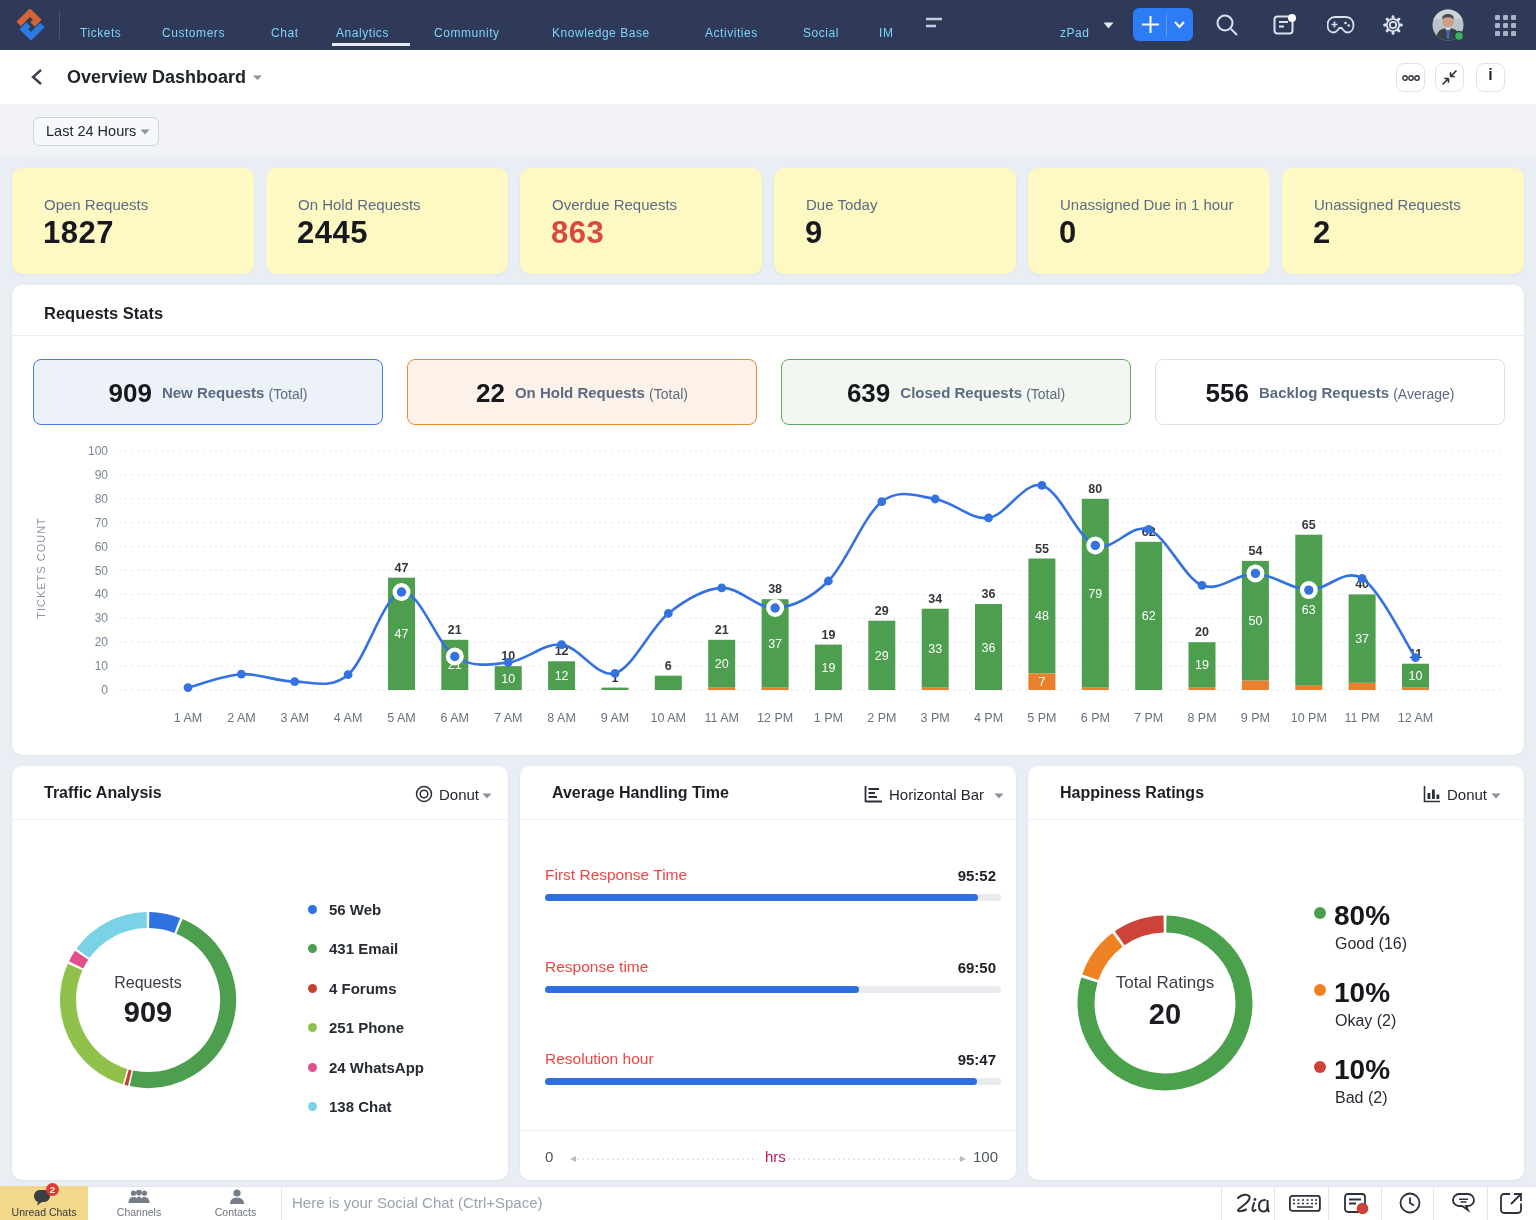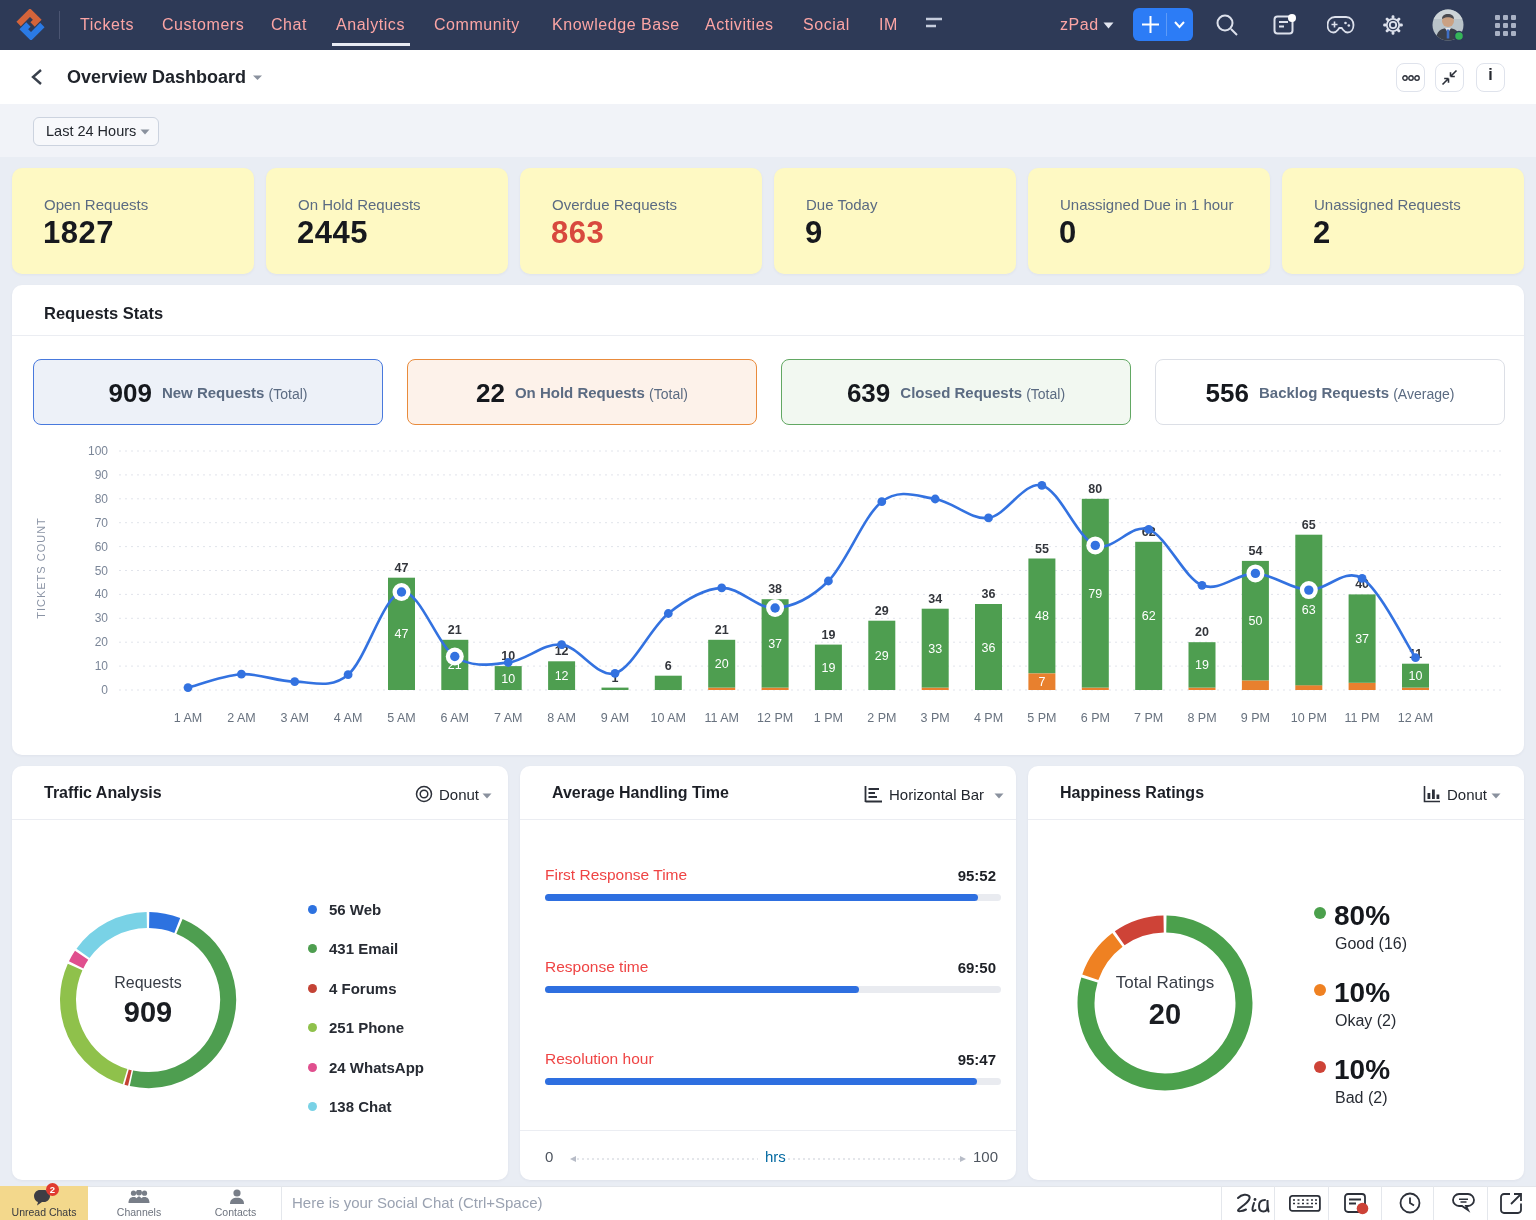--- a/index.html
+++ b/index.html
@@ -1,20 +1,20 @@
 <!DOCTYPE html>
 <html><head>
 <meta charset="utf-8">
 <style>
 * { margin:0; padding:0; box-sizing:border-box; }
 html,body { width:1536px; height:1220px; font-family:"Liberation Sans", sans-serif; background:#e9edf4; overflow:hidden; }
 .abs { position:absolute; }
 
 #nav { position:absolute; left:0; top:0; width:1536px; height:50px; background:#2e3a57; }
-.navitem { position:absolute; top:0; height:50px; line-height:50px; color:#fca5a5; font-size:16px; letter-spacing:0.55px; }
+.navitem { position:absolute; top:8px; height:50px; line-height:50px; color:#7dd3fc; font-size:12px; letter-spacing:0.55px; }
 
 #subhdr { position:absolute; left:0; top:50px; width:1536px; height:68px; background:#ffffff; }
 .sqbtn { position:absolute; top:13px; width:29px; height:29px; border:1px solid #dfe3ec; border-radius:8px; background:#fff; }
 
 #band { position:absolute; left:0; top:104px; width:1536px; height:53px; background:#f1f3f8; }
 
 .card { position:absolute; top:168px; width:242px; height:106px; background:#fef9c3; border-radius:10px; box-shadow:0 1px 3px rgba(30,40,70,0.05); }
 .card .lbl { position:absolute; left:32px; top:28px; font-size:15px; color:#5b6b82; }
 .card .num { position:absolute; left:31px; top:47px; font-size:31px; font-weight:bold; color:#17191e; letter-spacing:0.5px; }
 
@@ -411,21 +411,21 @@
   <div class="ahtval" style="right:20px;top:193px">69:50</div>
   <div class="track" style="left:25px;top:220px;width:456px"></div>
   <div class="fill" style="left:25px;top:220px;width:314px"></div>
   <div class="ahtlabel" style="left:25px;top:284px">Resolution hour</div>
   <div class="ahtval" style="right:20px;top:285px">95:47</div>
   <div class="track" style="left:25px;top:312px;width:456px"></div>
   <div class="fill" style="left:25px;top:312px;width:432px"></div>
   <div class="phead-line" style="top:364px"></div>
   <div class="abs" style="left:25px;top:382px;font-size:15px;color:#4e555f">0</div>
   <div class="abs" style="right:18px;top:382px;font-size:15px;color:#4e555f">100</div>
-  <div class="abs" style="left:245px;top:382px;font-size:15px;color:#0369a1">hrs</div>
+  <div class="abs" style="left:245px;top:382px;font-size:15px;color:#be185d">hrs</div>
   <svg class="abs" style="left:42px;top:389px" width="196" height="8">
       <path d="M10,4 H196" stroke="#c9cdd6" stroke-width="1" stroke-dasharray="2 3"></path>
       <path d="M8,4 L14,1 V7 Z" fill="#b7bcc7"></path>
     </svg>
   <svg class="abs" style="left:268px;top:389px" width="186" height="8">
       <path d="M0,4 H176" stroke="#c9cdd6" stroke-width="1" stroke-dasharray="2 3"></path>
       <path d="M178,4 L172,1 V7 Z" fill="#b7bcc7"></path>
     </svg>
 </div>
 

